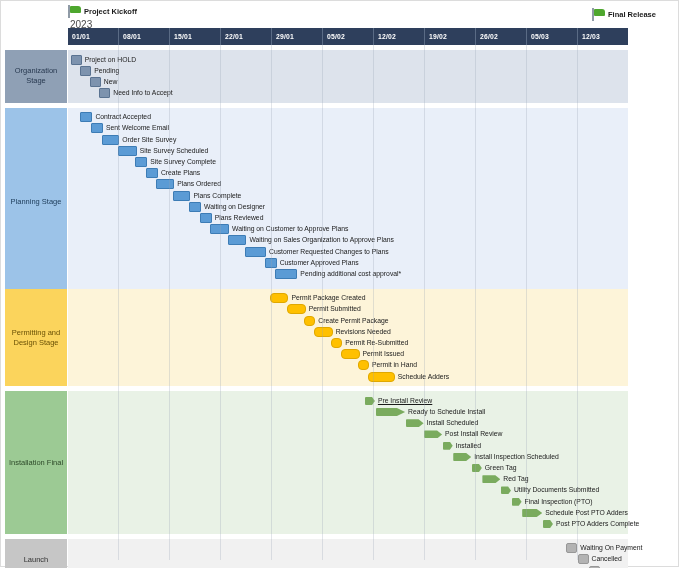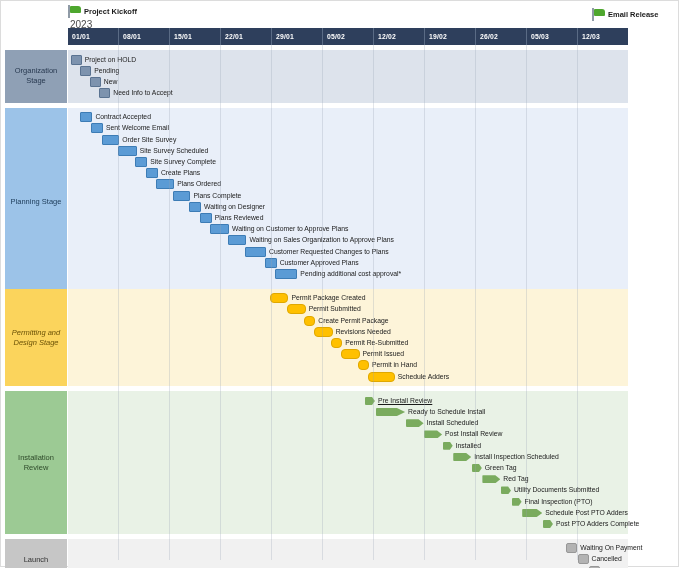--- a/index.html
+++ b/index.html
@@ -52,21 +52,21 @@
     position:absolute;left:0;top:0;width:62px;height:100%;
     display:flex;align-items:center;justify-content:center;text-align:center;
     font-size:7.5px;line-height:10px;box-sizing:border-box;padding:2px;
   }
   .band .plot{position:absolute;left:63px;top:0;width:560px;height:100%;}
 
   .band-contracting .sidelab{background:#8fa0b5;color:#27384f;}
   .band-contracting .plot{background:#dde3ec;}
   .band-planning .sidelab{background:#9cc3e8;color:#22415e;}
   .band-planning .plot{background:#e9eff9;}
-  .band-permitting .sidelab{background:#fbd濾;font-style:italic;}
+  .band-permitting .sidelab{background:#fbd濾;}
   .band-permitting .sidelab{background:#fbd45c;color:#6b5206;}
   .band-permitting .plot{background:#fdf4d9;}
   .band-installation .sidelab{background:#9cca94;color:#2e4a2a;}
   .band-installation .plot{background:#e9f2e6;}
   .band-launch .sidelab{background:#c6c6c6;color:#333333;}
   .band-launch .plot{background:#f1f1f1;}
 
   
   .task{position:absolute;height:11px;display:flex;align-items:center;}
   .task .bar{height:8px;border-radius:1px;flex:0 0 auto;}
@@ -93,21 +93,21 @@
 <div class="chart">
 
   <div id="frame"></div>
 
   <div class="flag" id="flag-left">
     <span class="glyph"></span>
     <span class="lbl">Project Kickoff</span>
   </div>
   <div class="flag" id="flag-right">
     <span class="glyph"></span>
-    <span class="lbl">Email Release</span>
+    <span class="lbl">Final Release</span>
   </div>
 
   <div id="year-label">2023</div>
 
   <div id="axis">
       <div class="tick">
         <span>01/01</span>
       </div>
       <div class="tick">
         <span>08/01</span>
@@ -259,21 +259,21 @@
             <div class="bar" style="width: 8.96px;"></div>
             <span class="tlabel">Permit in Hand</span>
           </div>
           <div class="task c-permitting" style="top: 82.4px; left: 299.6px;">
             <div class="bar" style="width: 25.2px;"></div>
             <span class="tlabel">Schedule Adders</span>
           </div>
         </div>
       </div>
       <div class="band band-installation" style="top: 391.4px; height: 142.4px; width: 623px;">
-        <div class="sidelab">Installation Review</div>
+        <div class="sidelab">Installation Final</div>
         <div class="plot">
           <div class="task c-installation underline" style="top: 4px; left: 296.8px;">
             <div class="bar" style="width: 10.08px;"></div>
             <span class="tlabel">Pre Install Review</span>
           </div>
           <div class="task c-installation" style="top: 15.2px; left: 308px;">
             <div class="bar" style="width: 29.12px;"></div>
             <span class="tlabel">Ready to Schedule Install</span>
           </div>
           <div class="task c-installation" style="top: 26.4px; left: 337.68px;">

